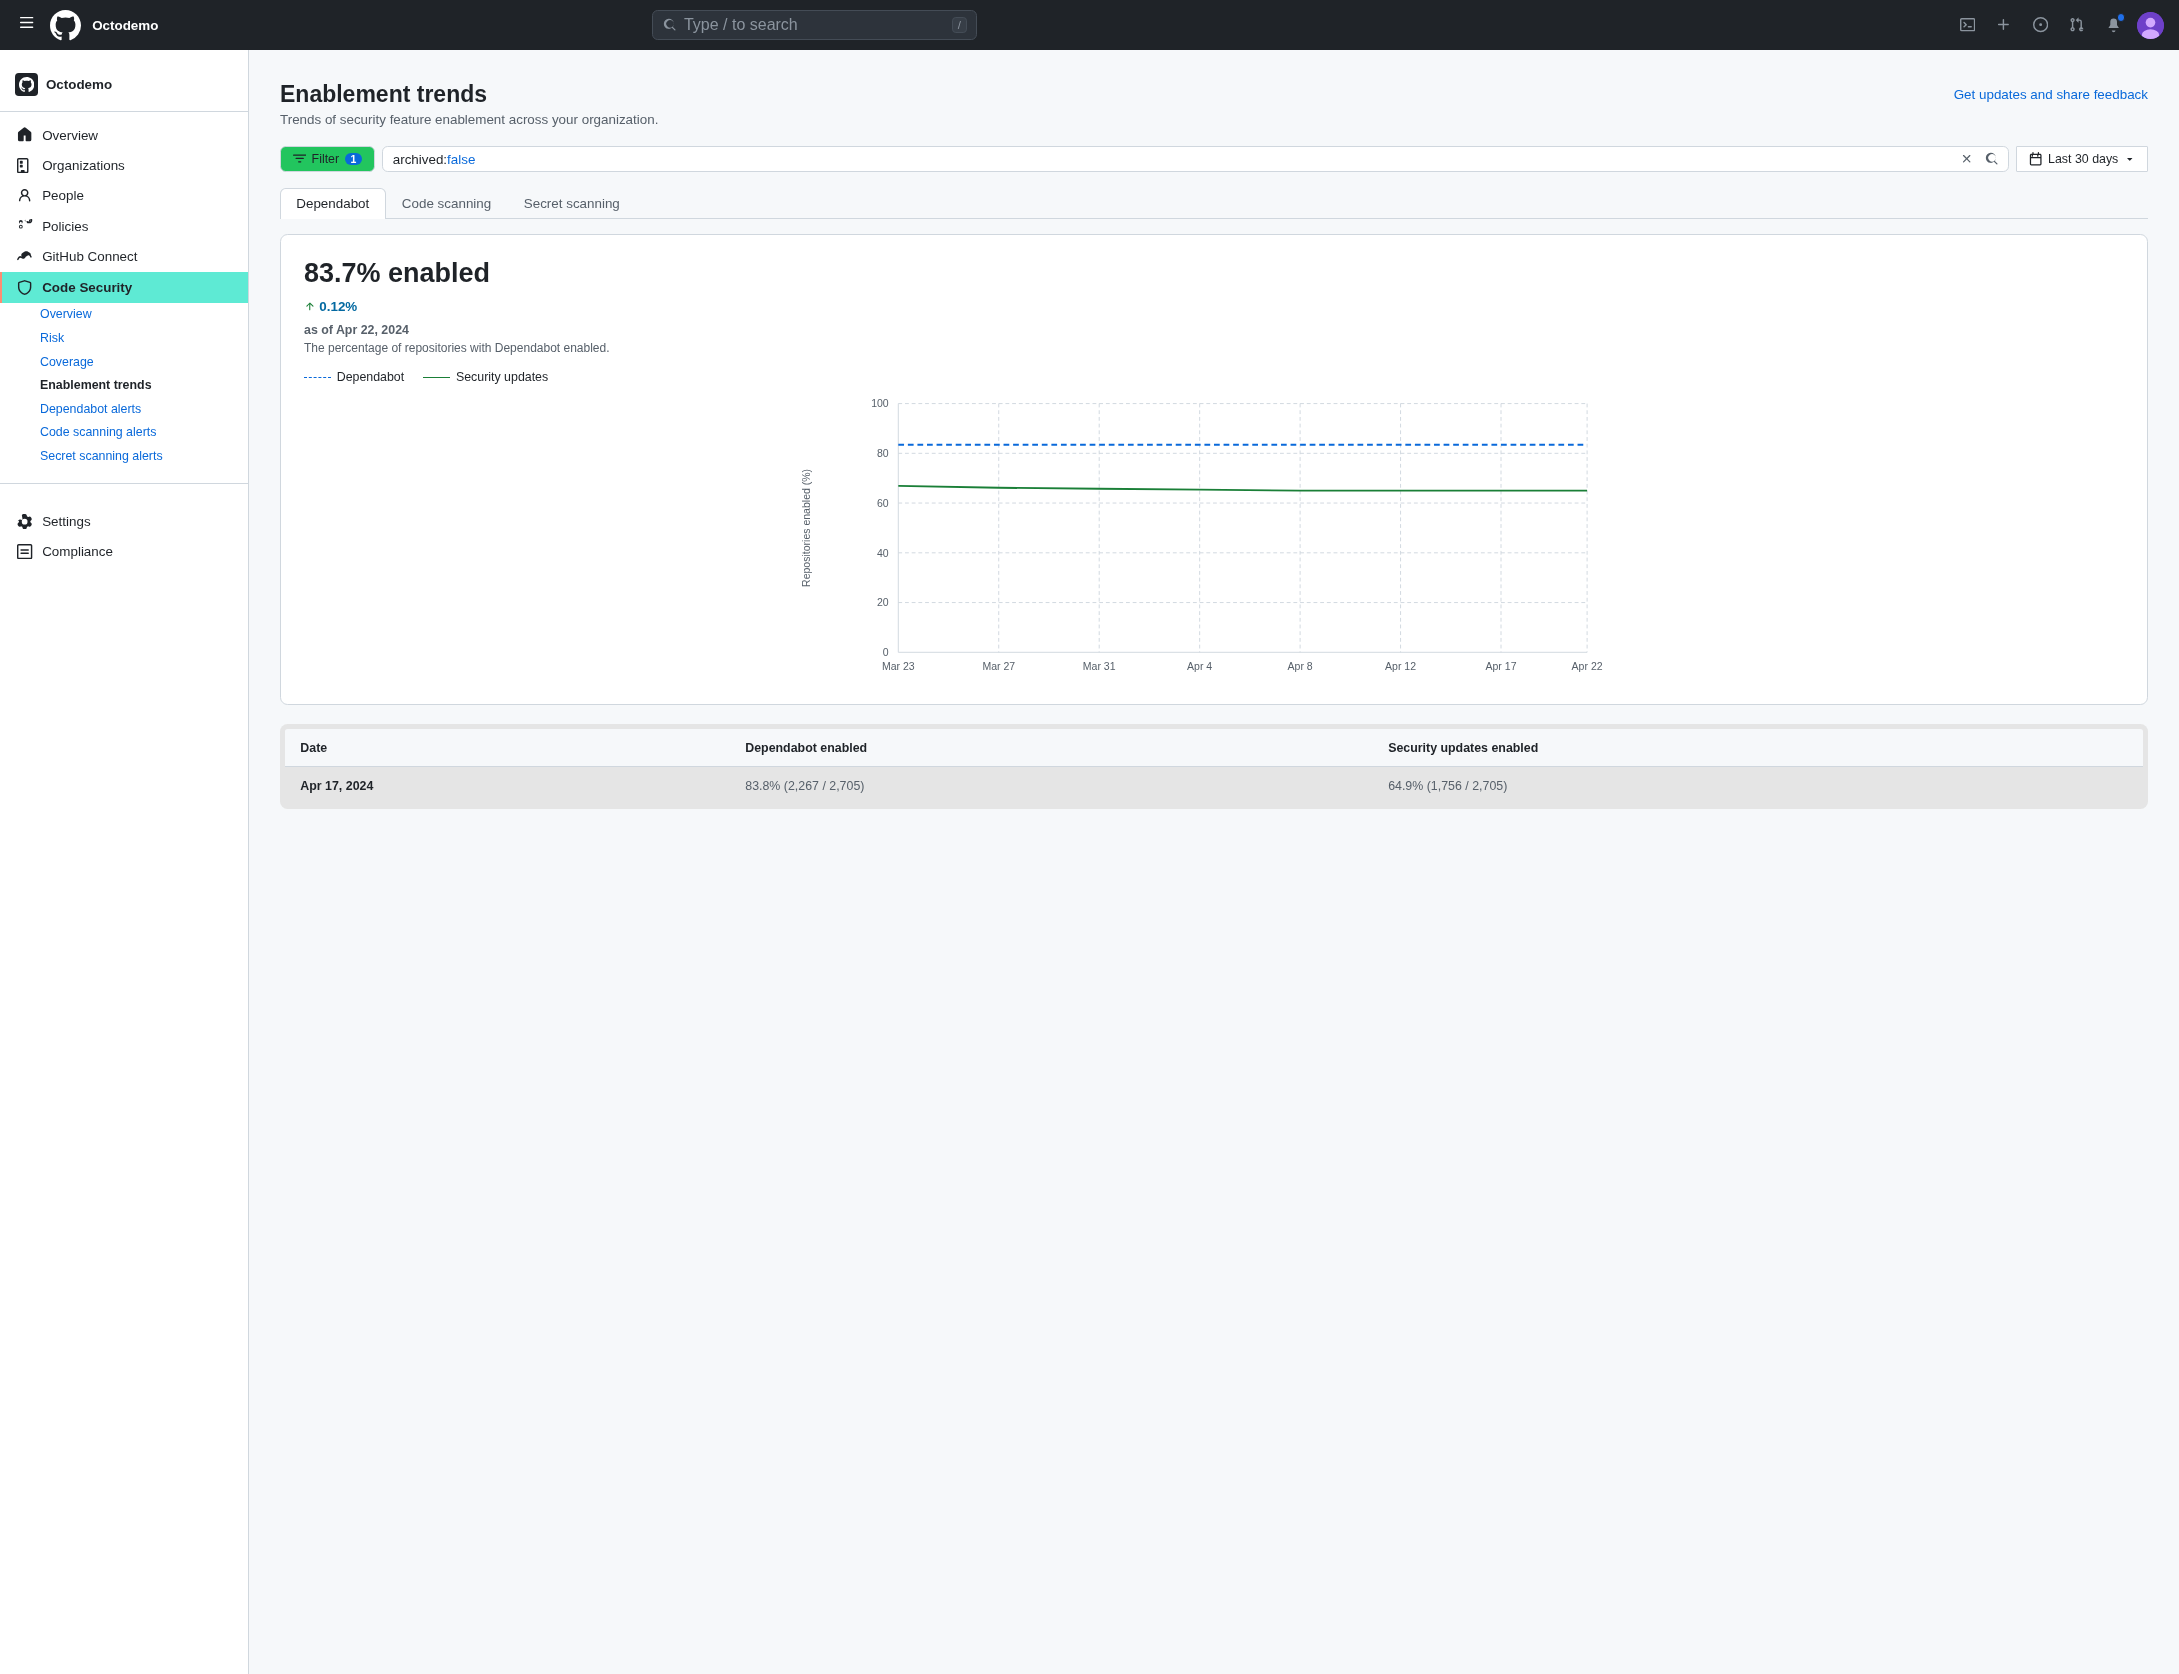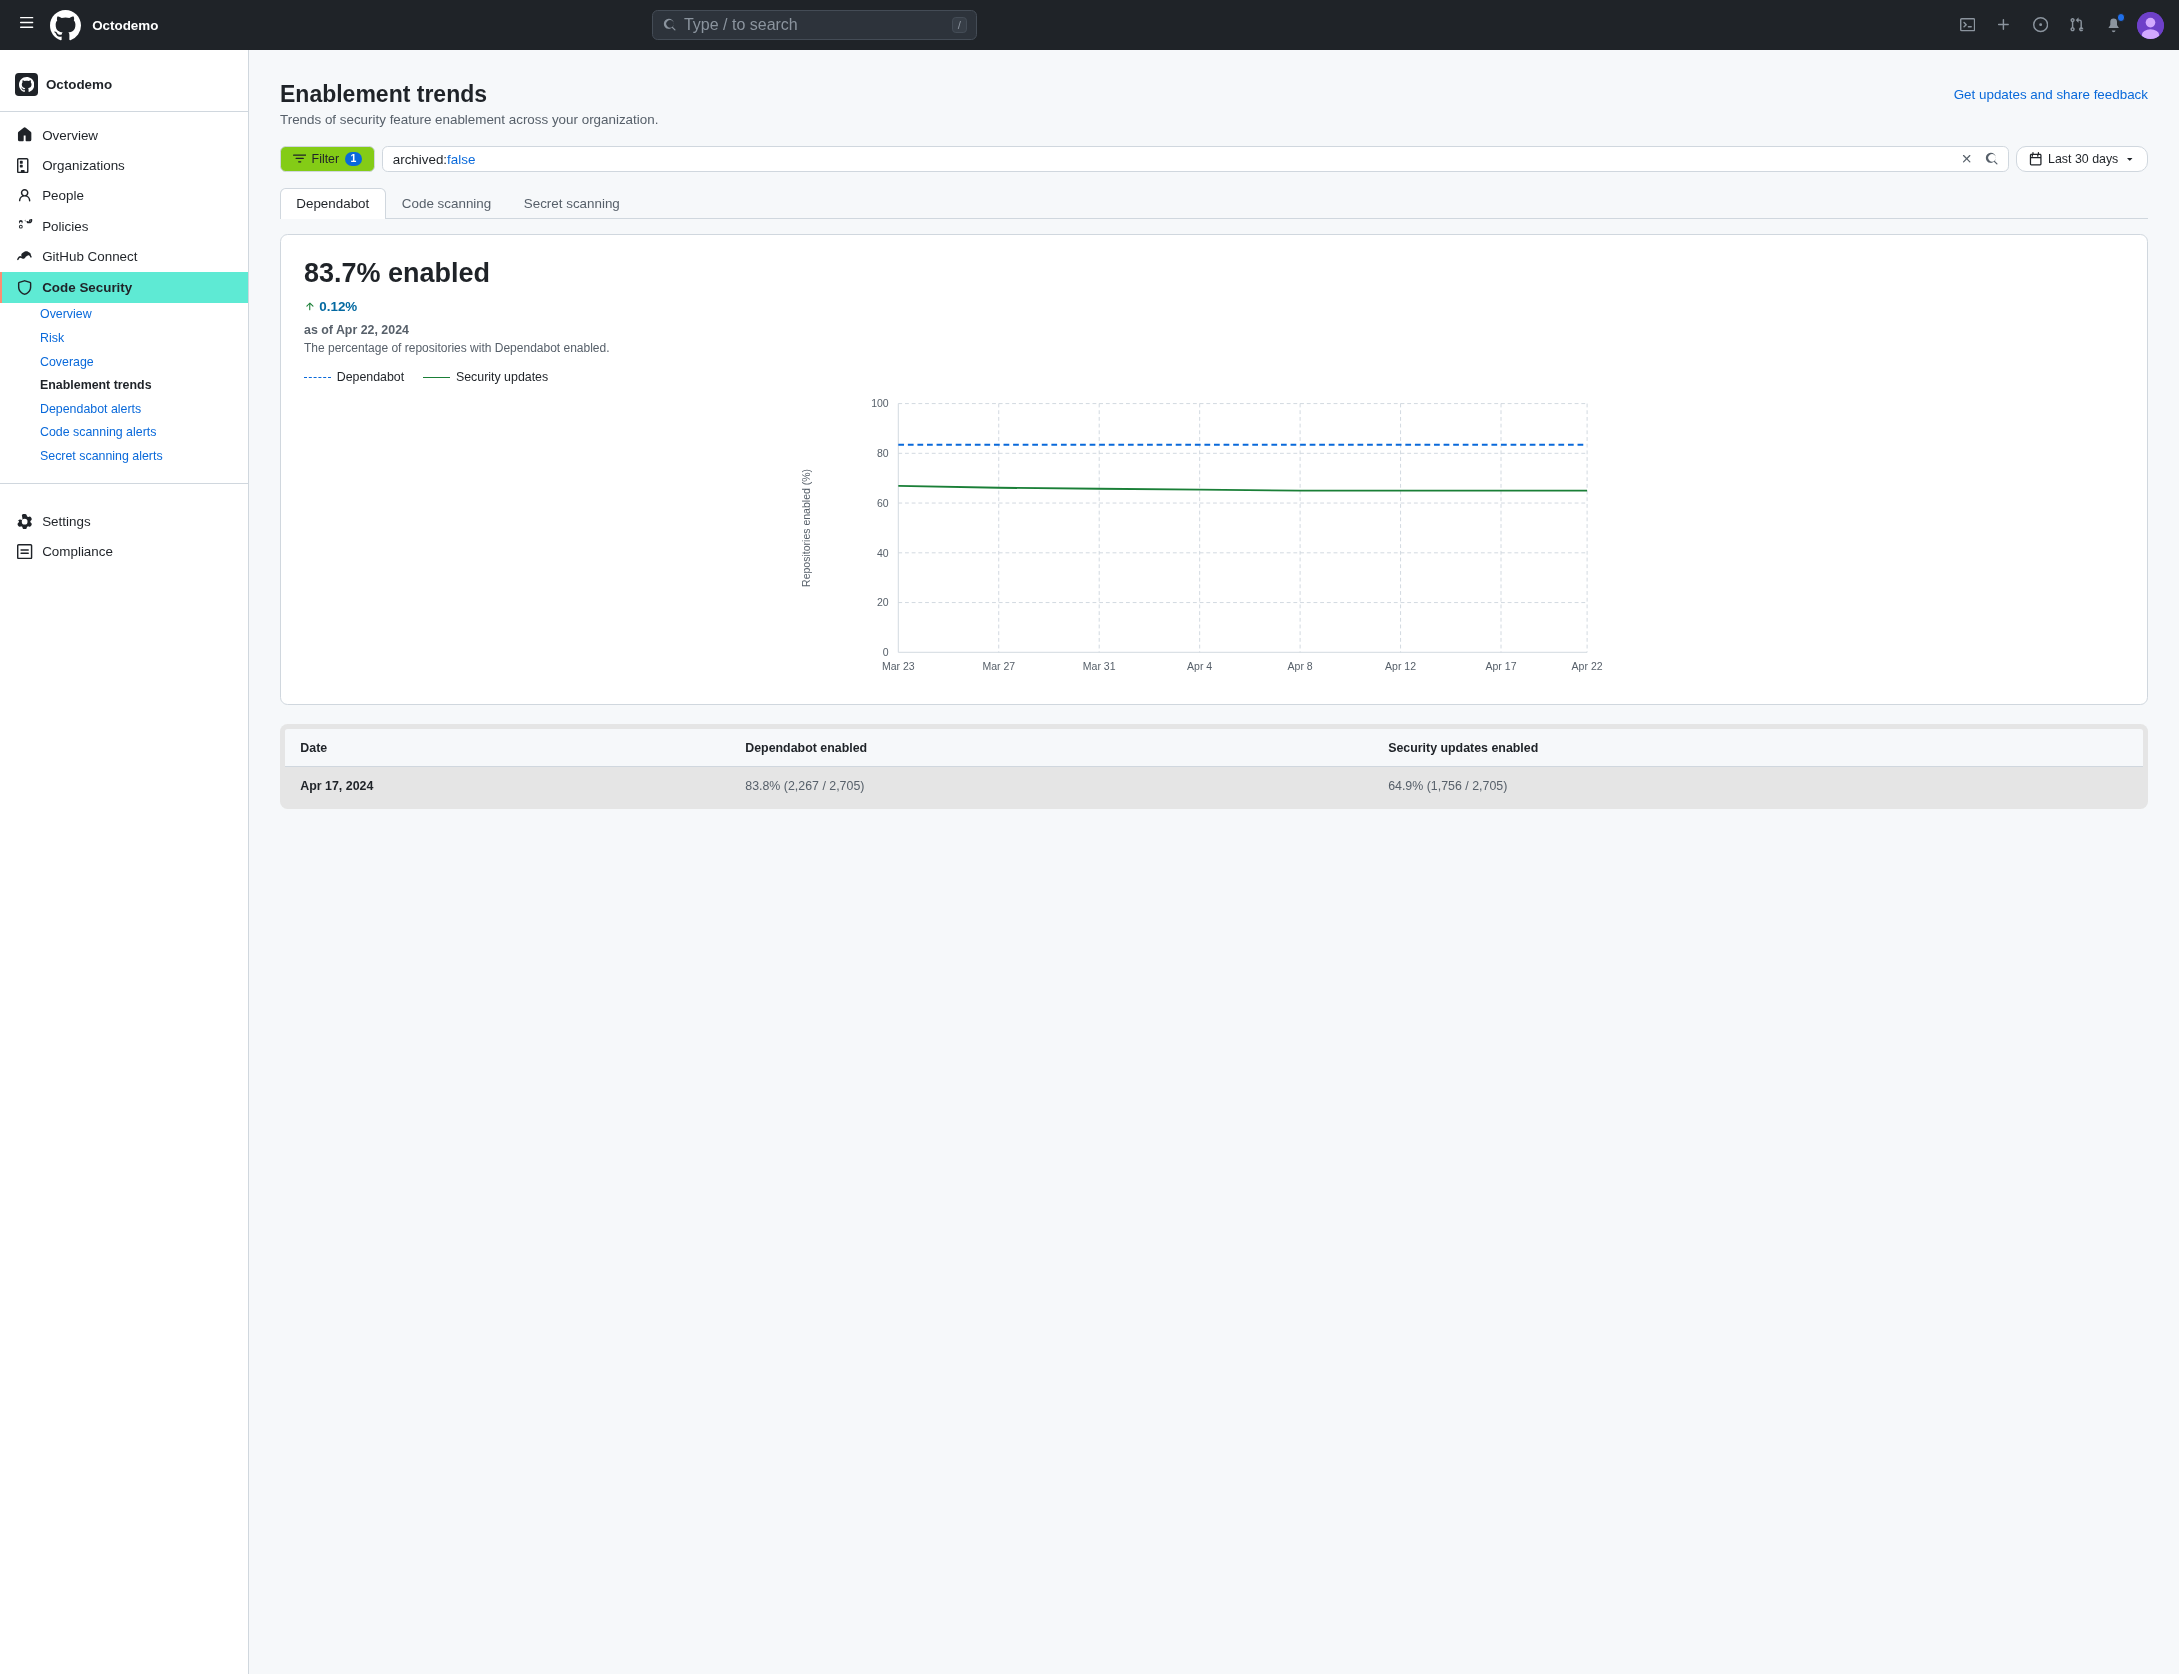--- a/index.html
+++ b/index.html
@@ -36,26 +36,26 @@
     .sidebar-sub-item.active-sub { color: #1f2328; font-weight: 600; text-decoration: none; cursor: default; }
 
     
     .page-header { display: flex; justify-content: space-between; align-items: flex-start; margin-bottom: 19px; }
     .page-title { font-size: 23px; font-weight: 600; }
     .page-subtitle { font-size: 13.4px; color: #57606a; margin-top: 3.8px; }
     .feedback-link { color: #0969da; font-size: 13.4px; text-decoration: none; white-space: nowrap; margin-top: 5.7px; }
 
     
     .filter-bar { display: flex; align-items: center; gap: 7.6px; margin-bottom: 15.3px; }
-    .filter-btn { display: flex; gap: 5.7px; border: 1px solid #d0d7de; border-radius: 5.7px; padding: 4.8px 11.5px; background: #84cc16; cursor: pointer; font-size: 12.4px; color: #1f2328; }
+    .filter-btn { display: flex; align-items: center; gap: 5.7px; border: 1px solid #d0d7de; border-radius: 5.7px; padding: 4.8px 11.5px; background: #22c55e; cursor: pointer; font-size: 12.4px; color: #1f2328; }
     .filter-badge { background: #0969da; color: #fff; border-radius: 9.6px; padding: 0 5.7px; font-size: 10.5px; font-weight: 600; min-width: 17px; text-align: center; }
     .filter-input-wrap { flex: 1; display: flex; align-items: center; border: 1px solid #d0d7de; border-radius: 5.7px; background: #fff; padding: 4.8px 9.6px; gap: 12px; }
     .clear-btn { background: none; border: none; cursor: pointer; color: #57606a; font-size: 15.3px; display: flex; align-items: center; padding: 0; }
     .search-icon-btn { background: none; border: none; cursor: pointer; color: #57606a; font-size: 13.4px; display: flex; align-items: center; }
-    .date-btn { display: flex; align-items: center; gap: 5.7px; border: 1px solid #d0d7de; border-radius: 10px; padding: 4.8px 11.5px; background: #fff; cursor: pointer; font-size: 12.4px; color: #1f2328; white-space: nowrap; }
+    .date-btn { display: flex; align-items: center; gap: 5.7px; border: 1px solid #d0d7de; border-radius: 1px; padding: 4.8px 11.5px; background: #fff; cursor: pointer; font-size: 12.4px; color: #1f2328; white-space: nowrap; }
 
     
     .tabs { display: flex; border-bottom: 1px solid #d0d7de; margin-bottom: 15.3px; gap: 0; }
     .tab { padding: 7.6px 15.3px; font-size: 13.4px; cursor: pointer; border: 1px solid transparent; border-bottom: none; margin-bottom: -1px; border-radius: 5.7px 5.7px 0 0; color: #57606a; background: none; }
     .tab.active { background: #fff; border-color: #d0d7de; color: #1f2328; font-weight: 500; }
 
     
     .chart-card { background: #fff; border: 1px solid #d0d7de; border-radius: 7.6px; padding: 23px; margin-bottom: 19px; }
     .chart-stat { font-size: 27px; font-weight: 700; display: flex; align-items: flex-start; gap: 9.6px; margin-bottom: 3.8px; flex-direction: column; }
     .chart-stat-change { font-size: 13.4px; color: #0369a1; display: flex; align-items: center; gap: 3.8px; }

